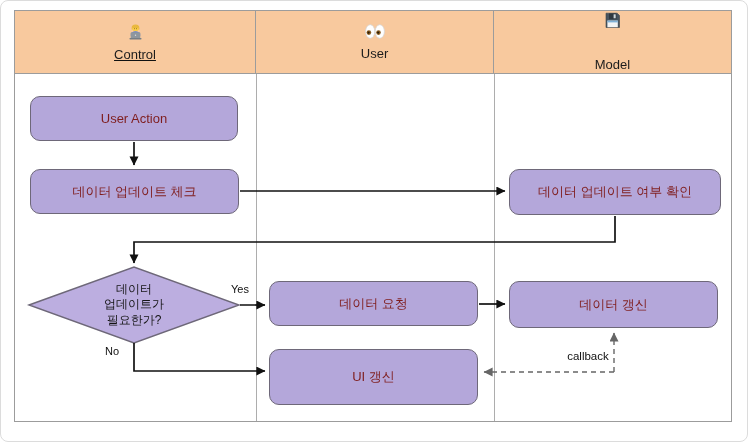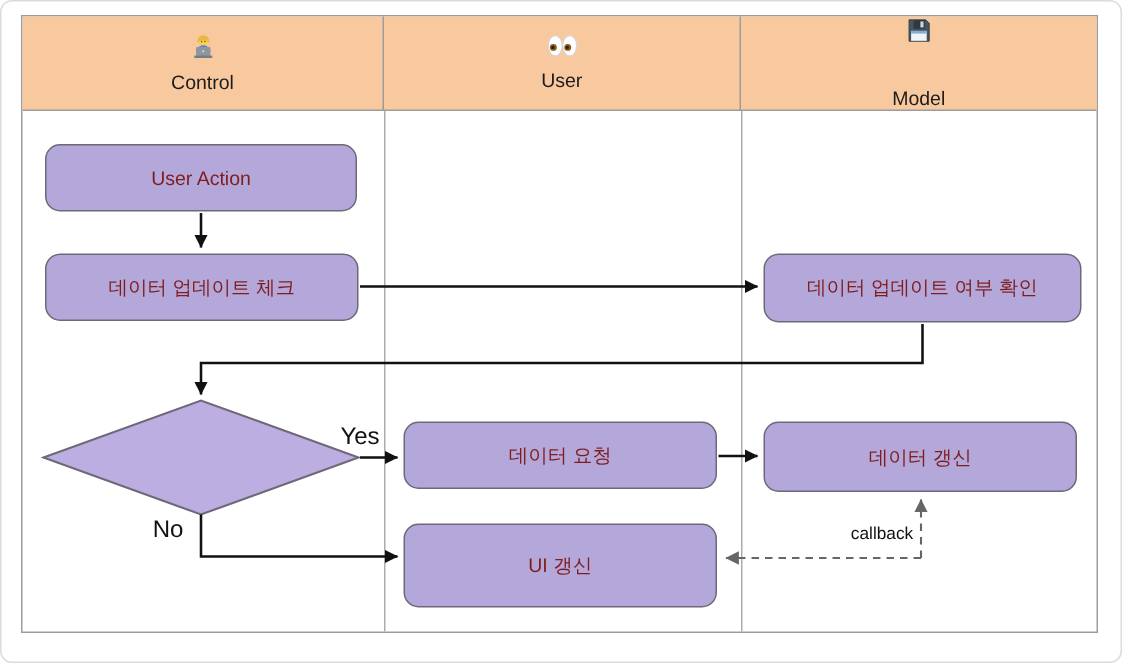--- a/index.html
+++ b/index.html
@@ -11,21 +11,21 @@
   .lane-frame{
     position:absolute;left:13px;top:9px;width:718px;height:412px;
     border:1px solid var(--grid-border,#9c9c9c);box-sizing:border-box;background:#fff;
   }
   .lane-header{
     position:absolute;top:0;height:63px;background:var(--lane-header-fill,#F8C99E);
     border-bottom:1px solid var(--grid-border,#9c9c9c);
     display:flex;flex-direction:column;align-items:center;justify-content:center;gap:3px;
     box-sizing:border-box;
   }
-  .lane-header.control{left:0;width:241px;border-right:1px solid var(--grid-border,#9c9c9c);}
+  .lane-header.control{left:0;width:241px;border-right:1px solid var(--grid-border,#9c9c9c);text-decoration:underline;}
   .lane-header.view{left:241px;width:238px;border-right:1px solid var(--grid-border,#9c9c9c);}
   .lane-header.model{left:479px;width:237px;gap:24px;}
   .lane-label{font-size:13px;color:#1c1c1c;}
   .lane-divider{position:absolute;top:63px;bottom:0;width:1px;background:#adadad;}
   .divider-1{left:241px;}
   .divider-2{left:479px;}
 
   .node{
     position:absolute;background:var(--node-fill,#B4A7DA);
     border:1.4px solid var(--node-border,#6E6879);border-radius:10px;
@@ -39,21 +39,21 @@
   .n-data-refresh{left:508px;top:280px;width:209px;height:47px;}
   .n-ui-refresh{left:268px;top:348px;width:209px;height:56px;}
 
   .edge-layer{position:absolute;left:0;top:0;width:748px;height:442px;z-index:3;pointer-events:none;}
 
   .decision-text{
     position:absolute;left:60px;top:274px;width:146px;height:60px;z-index:4;
     display:flex;flex-direction:column;align-items:center;justify-content:center;
     font-size:12px;line-height:1.28;color:#141414;text-align:center;
   }
-  .edge-label{position:absolute;z-index:4;font-size:16px;color:#111;text-align:center;background:transparent;}
+  .edge-label{position:absolute;z-index:4;font-size:11px;color:#111;text-align:center;background:transparent;}
   .lbl-yes{left:221px;top:282px;width:36px;}
   .lbl-no{left:94px;top:344px;width:34px;}
   .lbl-callback{left:548px;top:349px;width:78px;font-size:11.5px;}
 </style>
 </head>
 <body>
 
 <div class="stage">
 
   <div class="lane-frame">
@@ -133,18 +133,23 @@
       <path d="M478,303 L504,303" marker-end="url(#arrow-black)"></path>
       <path d="M133,342 L133,370 L264,370" marker-end="url(#arrow-black)"></path>
     </g>
 
     <g stroke="#666666" stroke-width="1.4" fill="none" stroke-dasharray="5 4">
       <path d="M613,371 L613,332" marker-end="url(#arrow-gray)"></path>
       <path d="M613,371 L483,371" marker-end="url(#arrow-gray)"></path>
     </g>
   </svg>
 
+  <div class="decision-text">
+    <span>데이터</span>
+    <span>업데이트가</span>
+    <span>필요한가?</span>
+  </div>
 
   <span class="edge-label lbl-yes">Yes</span>
   <span class="edge-label lbl-no">No</span>
   <span class="edge-label lbl-callback">callback</span>
 
 </div>
 
 </body></html>

